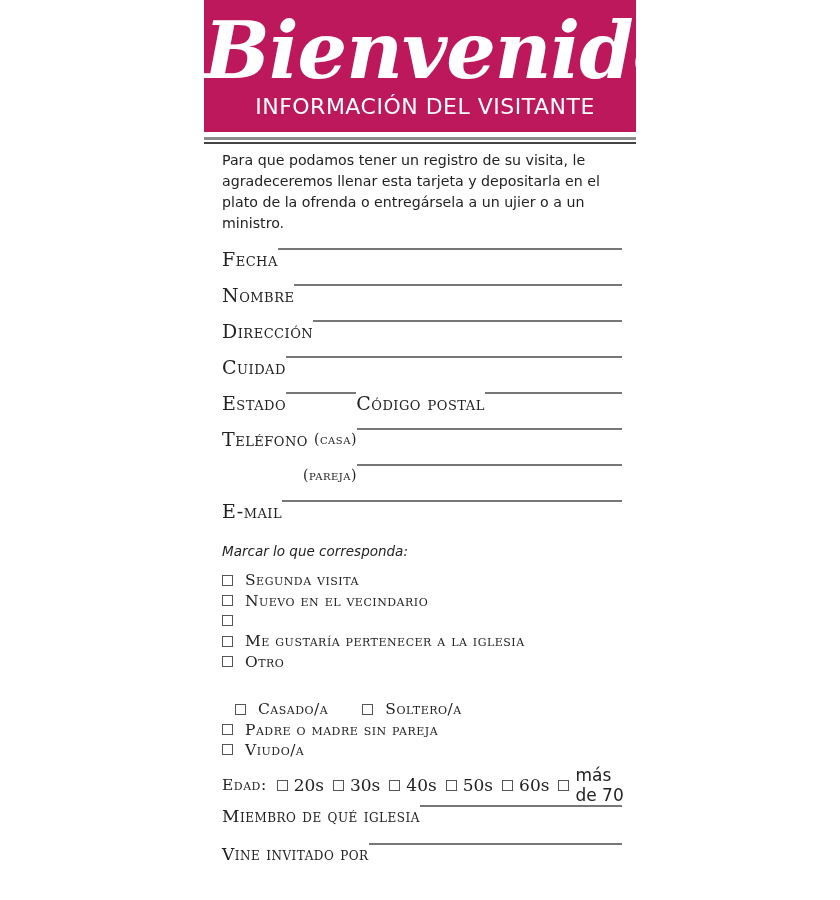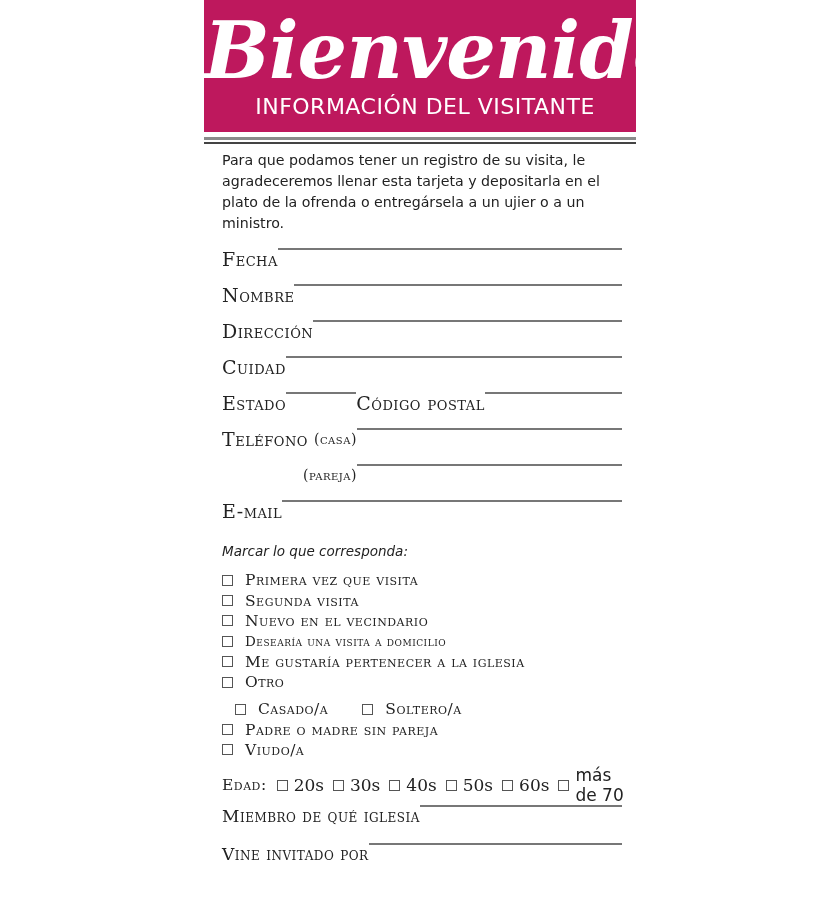--- a/index.html
+++ b/index.html
@@ -82,33 +82,28 @@
   <div class="field" style="top:500px">
     <span class="sc lbl">E-mail</span>
     <span class="line"></span>
   </div>
 
   <div class="note">Marcar lo que corresponda:</div>
 
   <div class="checks" style="top:570px">
     <div class="chk">
         <span class="box"></span>
-        <span class="sc txt">Primera vez que visita</span>
-      </div>
-    <div class="chk">
-        <span class="box"></span>
         <span class="sc txt">Segunda visita</span>
       </div>
     <div class="chk">
         <span class="box"></span>
         <span class="sc txt">Nuevo en el vecindario</span>
       </div>
     <div class="chk">
         <span class="box"></span>
-        <span class="sc txt small">Desearía una visita a domicilio</span>
       </div>
     <div class="chk">
         <span class="box"></span>
         <span class="sc txt">Me gustaría pertenecer a la iglesia</span>
       </div>
     <div class="chk">
         <span class="box"></span>
         <span class="sc txt">Otro</span>
       </div>
   </div>

